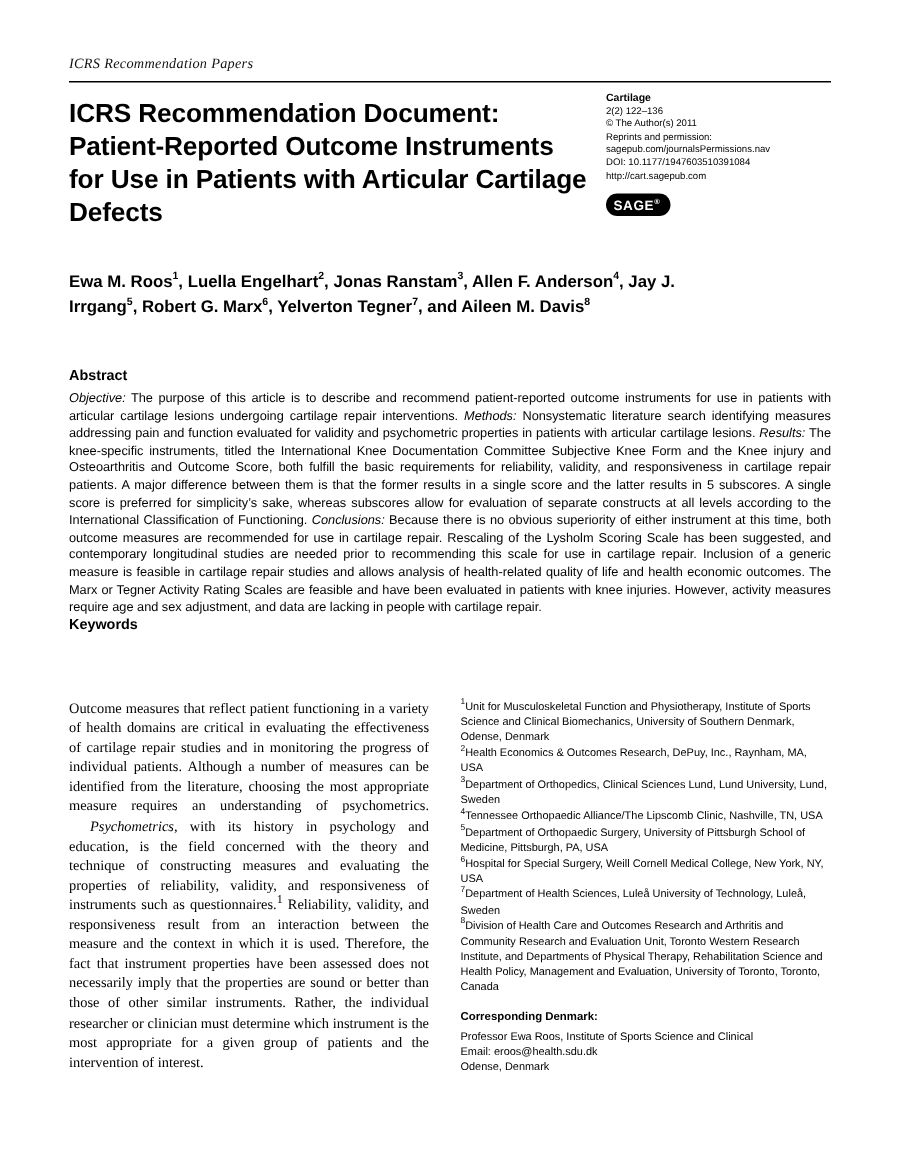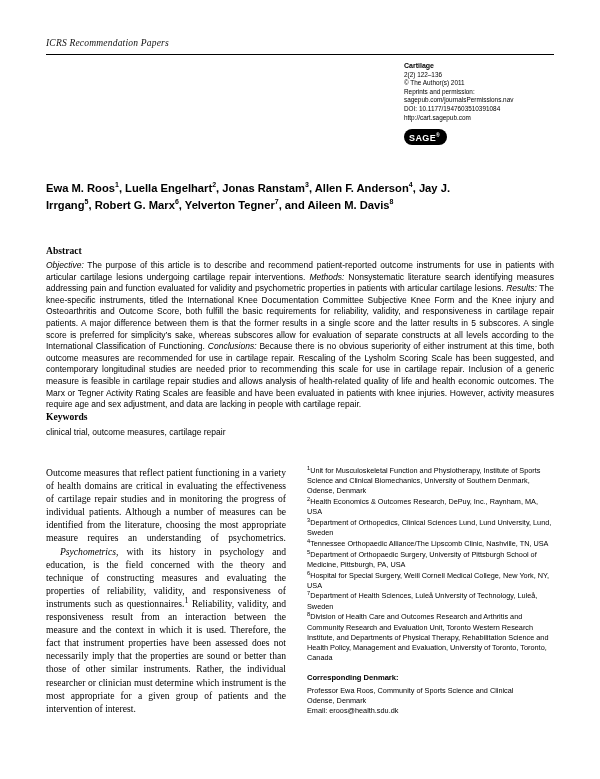--- a/index.html
+++ b/index.html
@@ -95,21 +95,21 @@
     font-family: "Liberation Sans", sans-serif;
     font-weight: bold;
     font-size: 11.2px;
     line-height: 16.5px;
     color: #000;
   }
   .authors sup { font-size: 7px; font-weight: bold; }
   .abstract-head, .keywords-head {
     position: absolute;
     left: 46px;
-    font-family: Liberation Serif, serif;
+    font-family: Liberation Sans, sans-serif;
     font-weight: bold;
     font-size: 9.6px;
     color: #000;
     text-align: center;
   }
   .abstract-head { top: 245px; }
   .abstract-body {
     position: absolute;
     top: 260px;
     left: 46px;
@@ -172,56 +172,58 @@
   sup { line-height: 0; }
 </style>
 </head>
 <body>
 
 <div class="page">
 
   <div class="running-head">ICRS Recommendation Papers</div>
   <div class="head-rule"></div>
 
+  <div class="title-block">
+    <h1 class="title">ICRS Recommendation Document: Patient-Reported Outcome Instruments for Use in Patients with Articular Cartilage Defects</h1>
+  </div>
 
   <div class="masthead">
     <span class="m-line m-title">Cartilage</span>
     <span class="m-line">2(2) 122–136</span>
     <span class="m-line">© The Author(s) 2011</span>
     <span class="m-line">Reprints and permission:</span>
     <span class="m-line">sagepub.com/journalsPermissions.nav</span>
     <span class="m-line">DOI: 10.1177/1947603510391084</span>
     <span class="m-line">http://cart.sagepub.com</span>
     <span class="sage-logo"><span>SAGE</span><span class="reg">®</span></span>
   </div>
 
   <div class="authors">Ewa M. Roos<sup>1</sup>, Luella Engelhart<sup>2</sup>, Jonas Ranstam<sup>3</sup>, Allen F. Anderson<sup>4</sup>, Jay J. Irrgang<sup>5</sup>, Robert G. Marx<sup>6</sup>, Yelverton Tegner<sup>7</sup>, and Aileen M. Davis<sup>8</sup></div>
 
   <div class="abstract-head">Abstract</div>
   <div class="abstract-body"><i>Objective:</i> The purpose of this article is to describe and recommend patient-reported outcome instruments for use in patients with articular cartilage lesions undergoing cartilage repair interventions. <i>Methods:</i> Nonsystematic literature search identifying measures addressing pain and function evaluated for validity and psychometric properties in patients with articular cartilage lesions. <i>Results:</i> The knee-specific instruments, titled the International Knee Documentation Committee Subjective Knee Form and the Knee injury and Osteoarthritis and Outcome Score, both fulfill the basic requirements for reliability, validity, and responsiveness in cartilage repair patients. A major difference between them is that the former results in a single score and the latter results in 5 subscores. A single score is preferred for simplicity’s sake, whereas subscores allow for evaluation of separate constructs at all levels according to the International Classification of Functioning. <i>Conclusions:</i> Because there is no obvious superiority of either instrument at this time, both outcome measures are recommended for use in cartilage repair. Rescaling of the Lysholm Scoring Scale has been suggested, and contemporary longitudinal studies are needed prior to recommending this scale for use in cartilage repair. Inclusion of a generic measure is feasible in cartilage repair studies and allows analysis of health-related quality of life and health economic outcomes. The Marx or Tegner Activity Rating Scales are feasible and have been evaluated in patients with knee injuries. However, activity measures require age and sex adjustment, and data are lacking in people with cartilage repair.</div>
 
   <div class="keywords-head">Keywords</div>
-  <div class="keywords-body">clinical trial, outcome measures, cartilage repair</div>
 
   <div class="col-left">
     <p class="first">Outcome measures that reflect patient functioning in a variety of health domains are critical in evaluating the effectiveness of cartilage repair studies and in monitoring the progress of individual patients. Although a number of measures can be identified from the literature, choosing the most appropriate measure requires an understanding of psychometrics. <i>Psychometrics</i>, with its history in psychology and education, is the field concerned with the theory and technique of constructing measures and evaluating the properties of reliability, validity, and responsiveness of instruments such as questionnaires.<sup>1</sup> Reliability, validity, and responsiveness result from an interaction between the measure and the context in which it is used. Therefore, the fact that instrument properties have been assessed does not necessarily imply that the properties are sound or better than those of other similar instruments. Rather, the individual researcher or clinician must determine which instrument is the most appropriate for a given group of patients and the intervention of interest.</p>
   </div>
 
   <div class="col-right">
     <ul class="affil-list">
       <li><sup>1</sup>Unit for Musculoskeletal Function and Physiotherapy, Institute of Sports Science and Clinical Biomechanics, University of Southern Denmark, Odense, Denmark</li>
       <li><sup>2</sup>Health Economics &amp; Outcomes Research, DePuy, Inc., Raynham, MA, USA</li>
       <li><sup>3</sup>Department of Orthopedics, Clinical Sciences Lund, Lund University, Lund, Sweden</li>
       <li><sup>4</sup>Tennessee Orthopaedic Alliance/The Lipscomb Clinic, Nashville, TN, USA</li>
       <li><sup>5</sup>Department of Orthopaedic Surgery, University of Pittsburgh School of Medicine, Pittsburgh, PA, USA</li>
       <li><sup>6</sup>Hospital for Special Surgery, Weill Cornell Medical College, New York, NY, USA</li>
       <li><sup>7</sup>Department of Health Sciences, Luleå University of Technology, Luleå, Sweden</li>
       <li><sup>8</sup>Division of Health Care and Outcomes Research and Arthritis and Community Research and Evaluation Unit, Toronto Western Research Institute, and Departments of Physical Therapy, Rehabilitation Science and Health Policy, Management and Evaluation, University of Toronto, Toronto, Canada</li>
     </ul>
     <div class="corr-head">Corresponding Denmark:</div>
     <div class="corr-body">
-      <div>Professor Ewa Roos, Community of Sports Science and Clinical</div>
+      <div>Professor Ewa Roos, Institute of Sports Science and Clinical</div>
+      <div>Email: eroos@health.sdu.dk</div>
       <div>Odense, Denmark</div>
-      <div>Email: eroos@health.sdu.dk</div>
     </div>
   </div>
 
 </div>
 
 </body></html>

